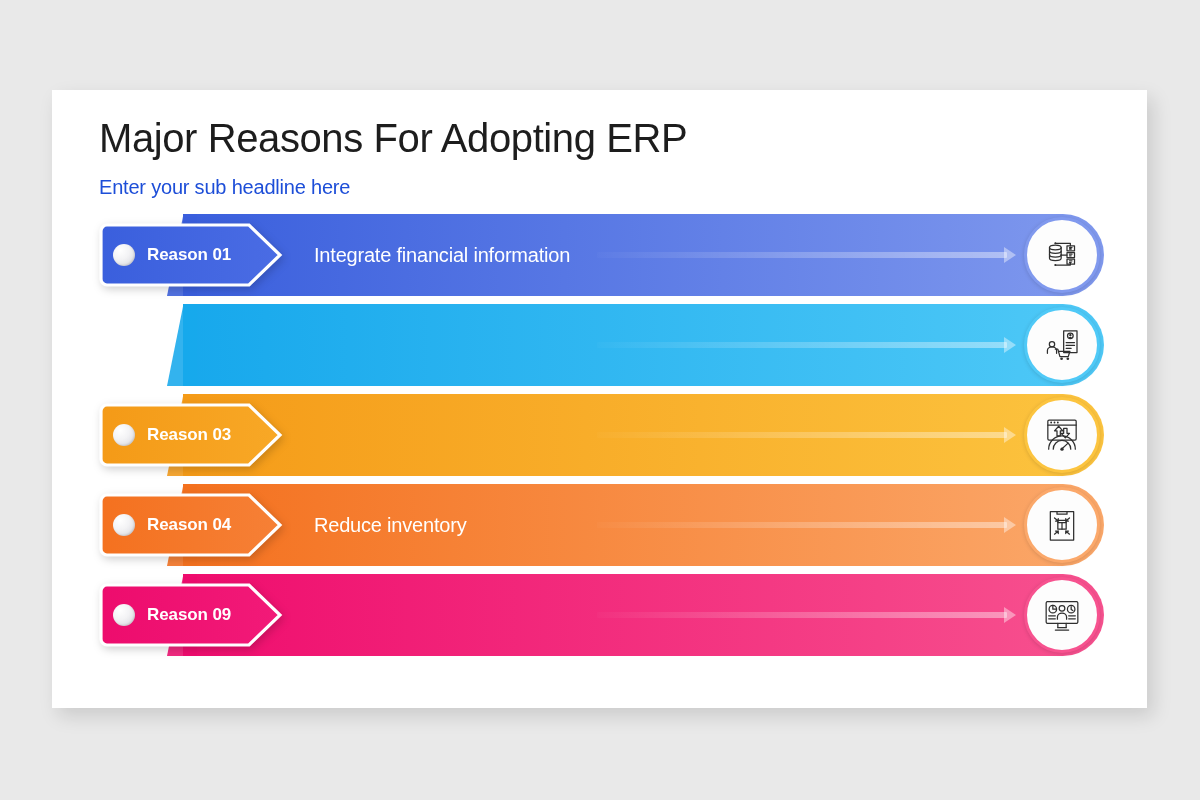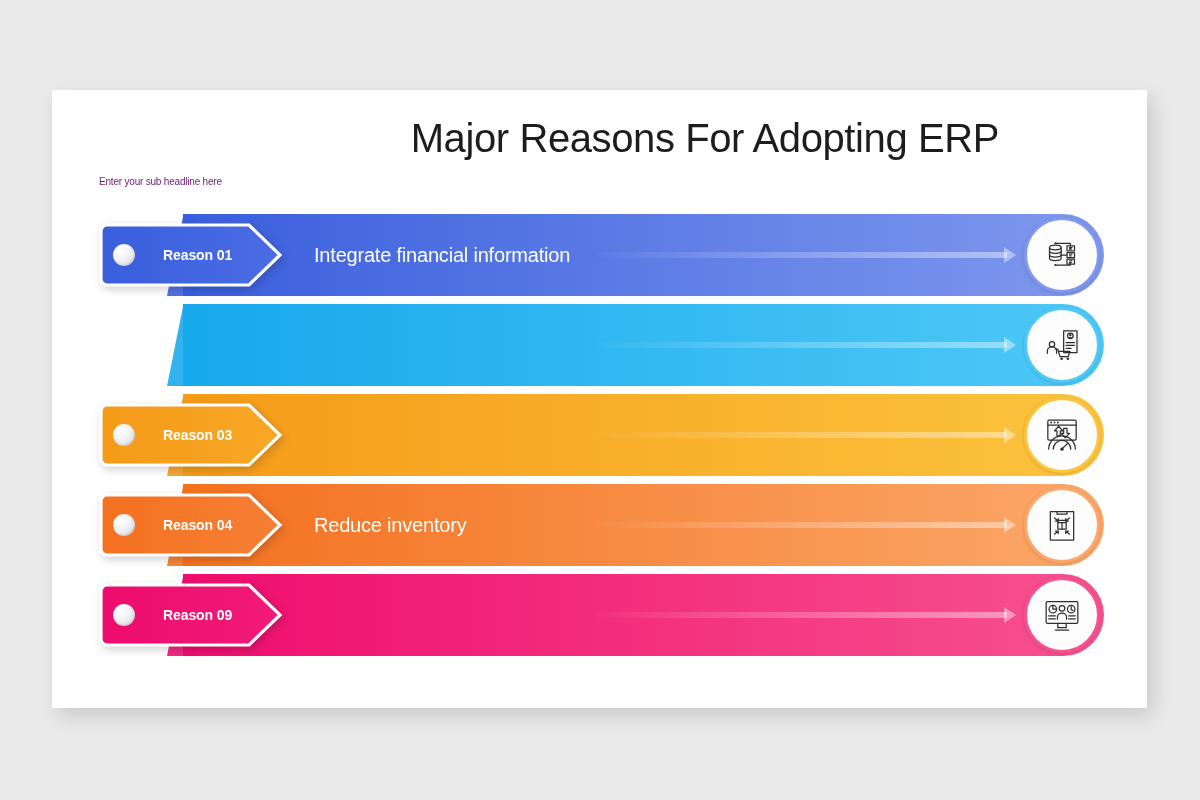--- a/index.html
+++ b/index.html
@@ -33,28 +33,27 @@
     width: 900px;
   }
 
   #page-title {
     font-size: 40px;
     font-weight: 400;
     color: #1d1d1d;
     letter-spacing: -0.4px;
     line-height: 1.15;
     white-space: nowrap;
-    text-align: right;
   }
 
   #page-subtitle {
     margin-top: 15px;
-    font-size: 10px;
+    font-size: 20px;
     font-weight: 400;
-    color: #701a75;
+    color: #1d4ed8;
     letter-spacing: -0.2px;
   }
 
   #rows-container {
     position: absolute;
     left: 47px;
     top: 120px;
     width: 1005px;
   }
 
@@ -161,22 +160,22 @@
   .row-bullet {
     width: 22px;
     height: 22px;
     border-radius: 50%;
     flex: 0 0 auto;
     background: radial-gradient(circle at 34% 30%, #ffffff 0%, #f3f3f5 42%, #d3d4da 100%);
     box-shadow: inset -1px -1px 2px rgba(0,0,0,0.12);
   }
 
   .row-label-text {
-    margin-left: 28px;
-    font-size: 14px;
+    margin-left: 12px;
+    font-size: 17px;
     font-weight: bold;
     color: #ffffff;
     letter-spacing: -0.1px;
     white-space: nowrap;
   }
 
   
   .row-icon-badge {
     position: absolute;
     right: 4px;

